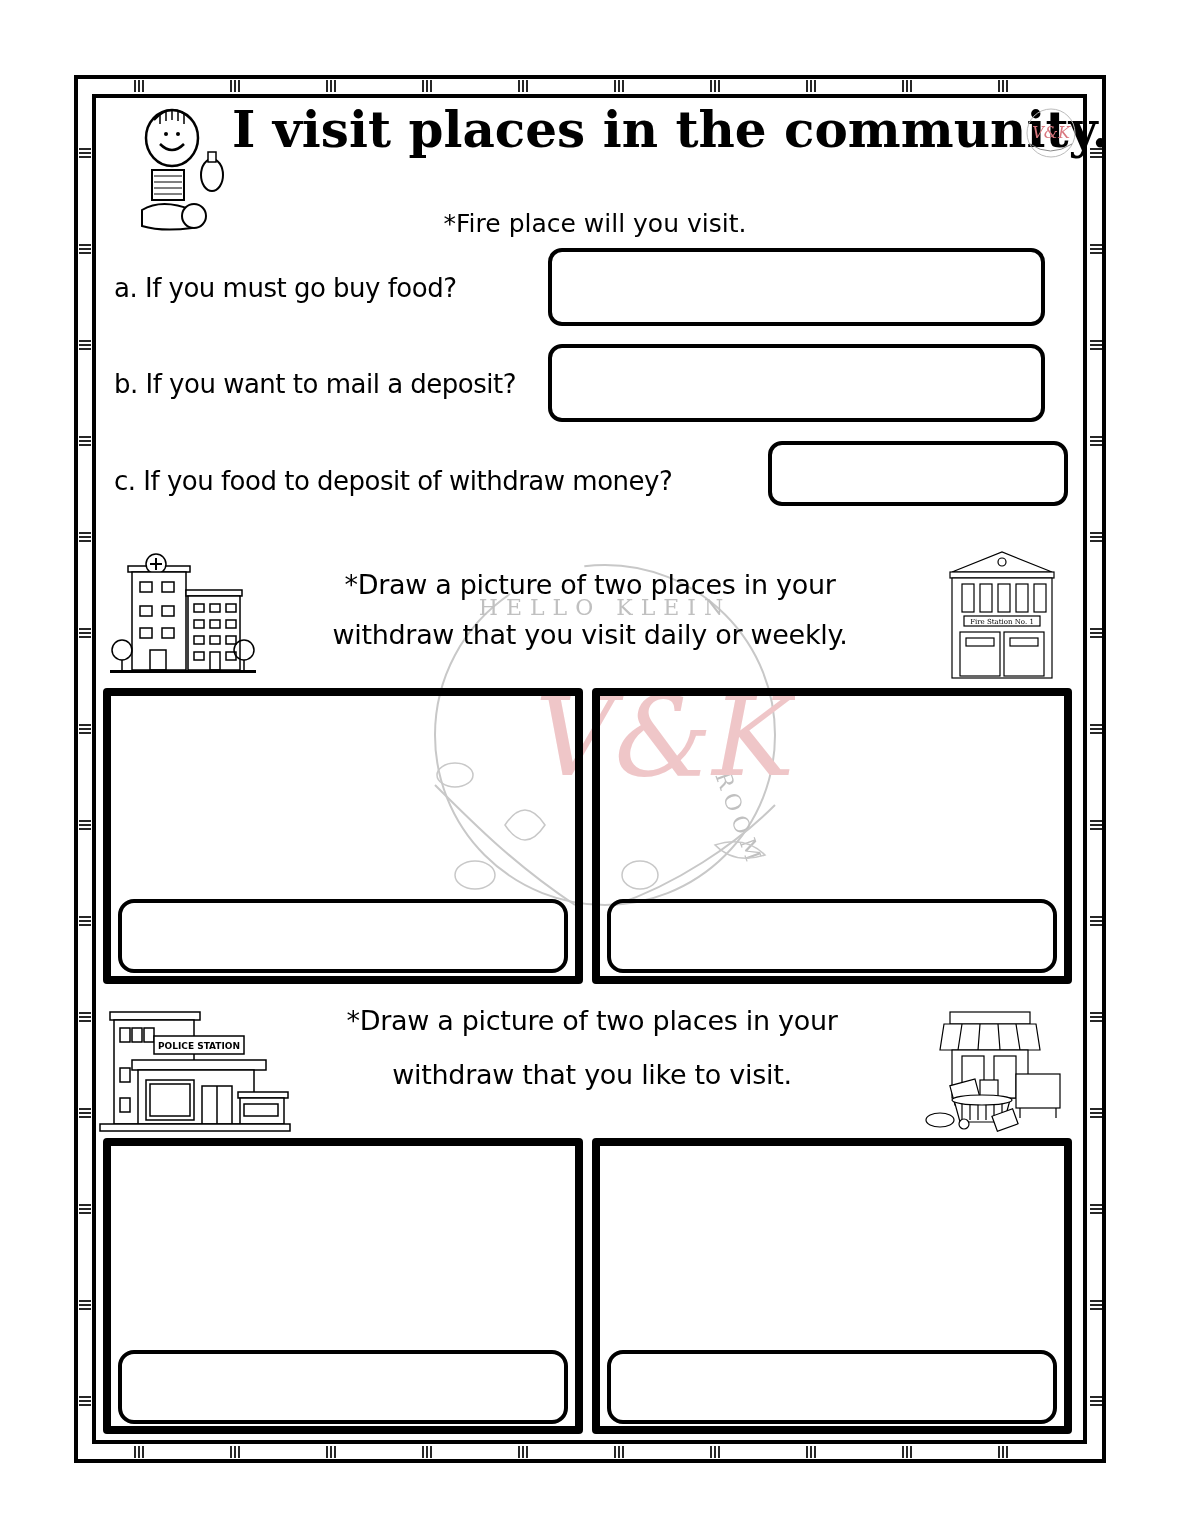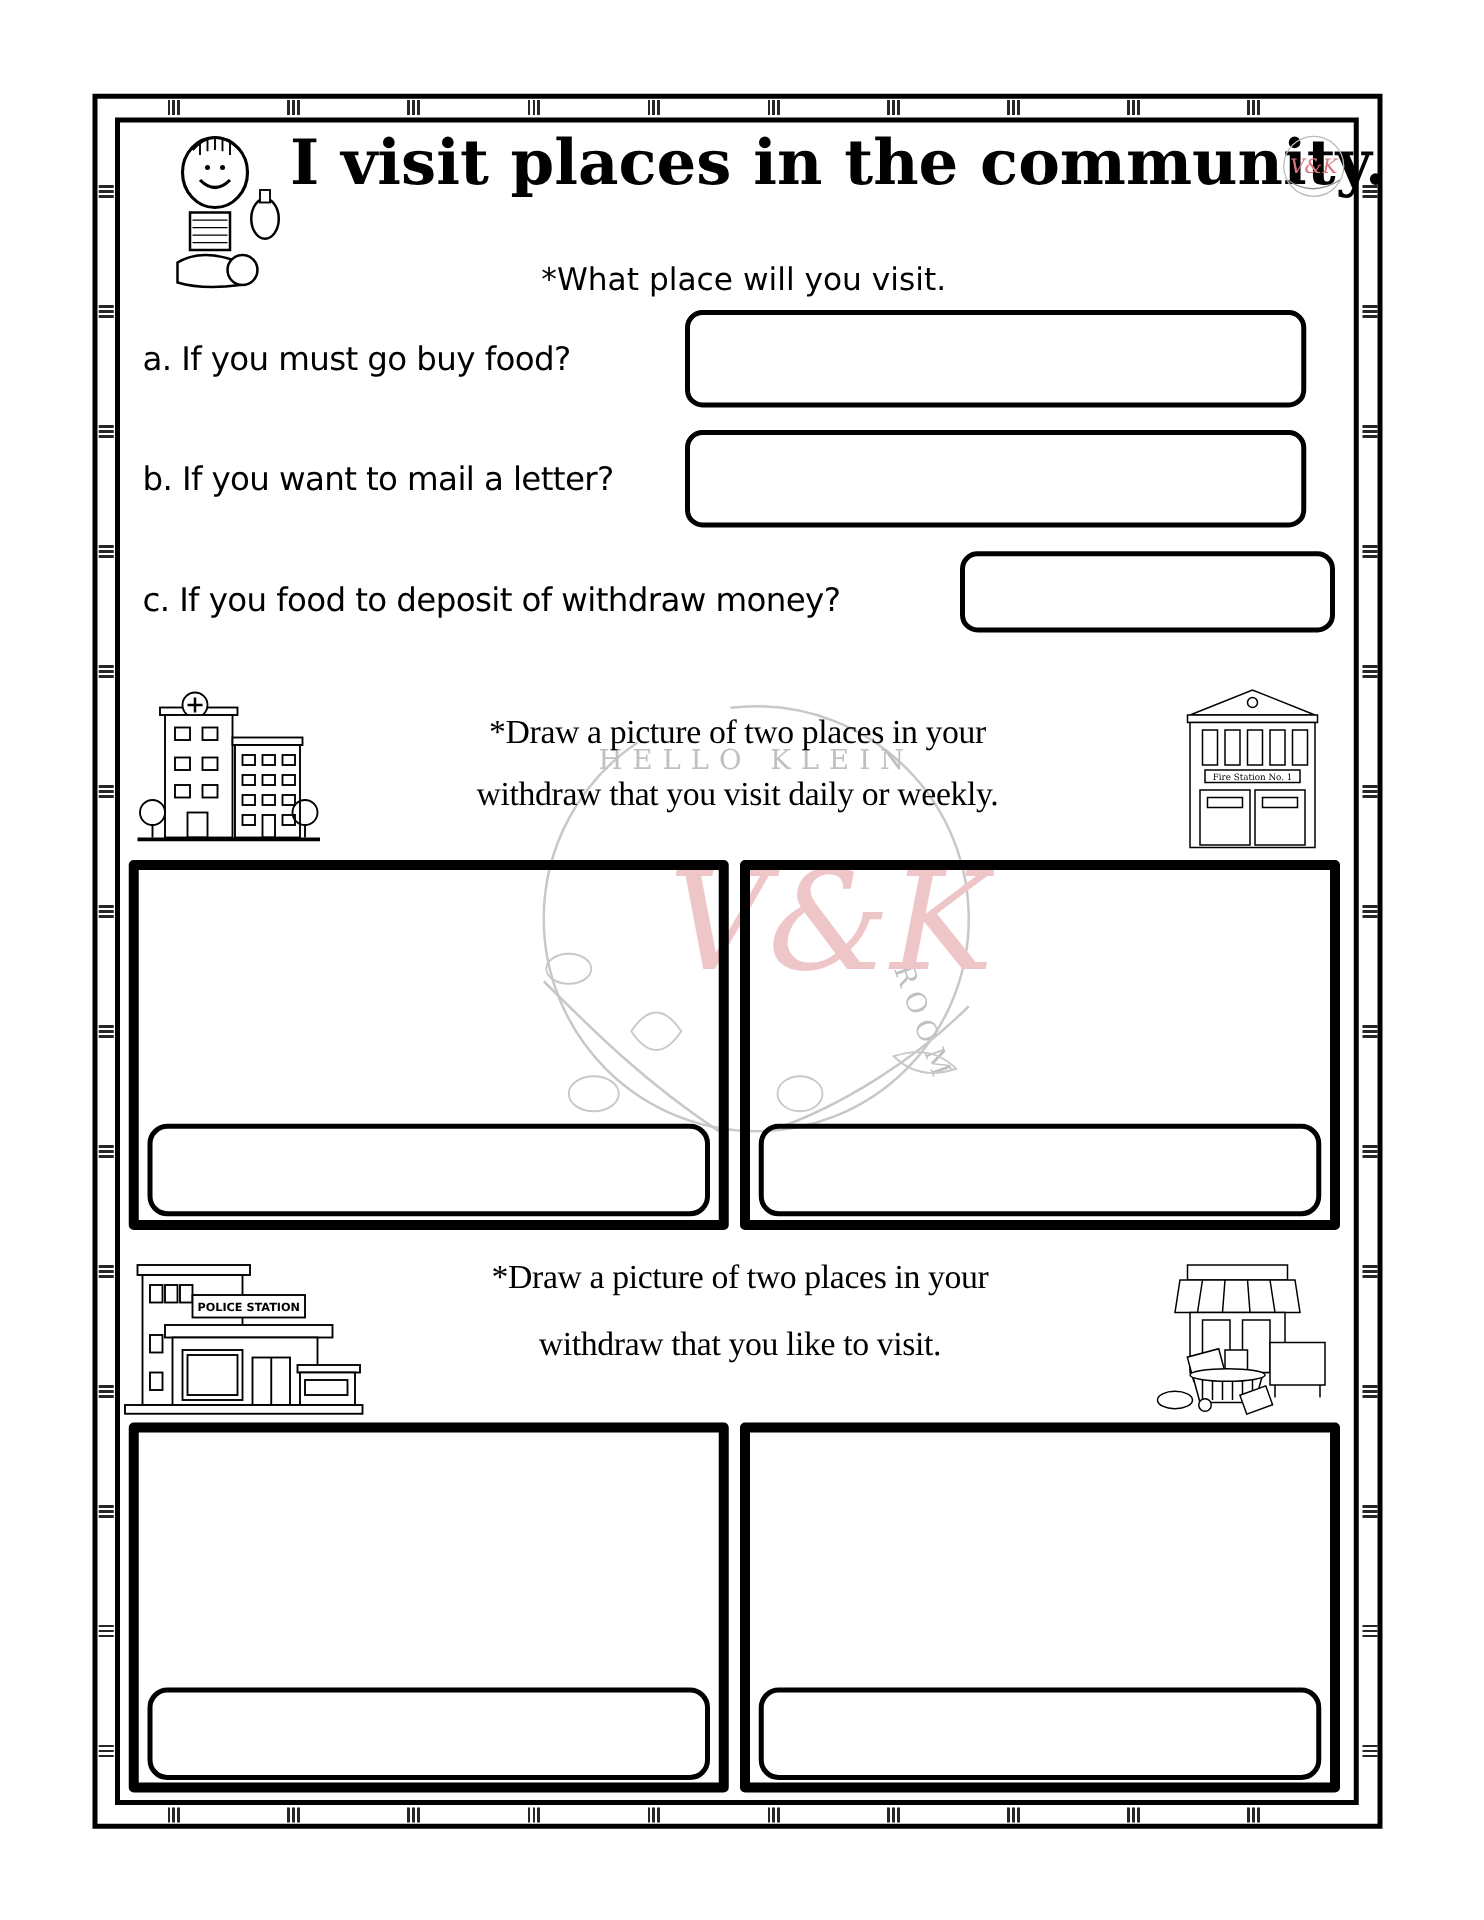--- a/index.html
+++ b/index.html
@@ -11,21 +11,21 @@
     .frame-inner { left: 92px; top: 94px; width: 995px; height: 1350px; border: 4px solid #000; box-sizing: border-box; }
     .frame-strip { background: repeating-linear-gradient(90deg, transparent 0 34px, #000 34px 36px, transparent 36px 38px, #000 38px 40px, transparent 40px 42px, #000 42px 44px, transparent 44px 96px); opacity: 0.85; }
     .frame-strip-v { background: repeating-linear-gradient(0deg, transparent 0 34px, #000 34px 36px, transparent 36px 38px, #000 38px 40px, transparent 40px 42px, #000 42px 44px, transparent 44px 96px); opacity: 0.85; }
 
     .title { left: 232px; top: 92px; width: 760px; font-family: "DejaVu Serif", serif; font-weight: bold; font-size: 50px; letter-spacing: 0px; white-space: nowrap; line-height: 76px; }
     .subtitle { left: 300px; top: 204px; width: 590px; text-align: center; font-size: 25px; line-height: 40px; }
 
     .q-label { font-size: 26px; line-height: 40px; white-space: nowrap; letter-spacing: -0.5px; }
     .answer-box { border: 4px solid #000; border-radius: 14px; box-sizing: border-box; background: #fff; }
 
-    .section-heading { text-align: center; font-size: 27px; line-height: 50px; letter-spacing: -0.3px; font-family: Liberation Serif, serif; }
+    .section-heading { text-align: center; font-size: 27px; line-height: 50px; letter-spacing: -0.3px; }
 
     .draw-box { border: 8px solid #000; border-radius: 4px; box-sizing: border-box; background: transparent; }
     .label-box { border: 4px solid #000; border-radius: 16px; box-sizing: border-box; background: transparent; }
 
     .watermark { left: 415px; top: 545px; width: 380px; height: 380px; pointer-events: none; }
     .logo { left: 1022px; top: 104px; width: 58px; height: 58px; }
   </style>
 </head>
 <body>
 
@@ -66,26 +66,26 @@
 </svg>
 
 <div class="abs title">I visit places in the community.</div>
 
 <svg class="abs logo" viewBox="0 0 58 58">
   <circle cx="29" cy="29" r="24" fill="none" stroke="#bbb" stroke-width="1"></circle>
   <text x="29" y="34" text-anchor="middle" font-family="DejaVu Serif, serif" font-style="italic" font-size="16" fill="#d9777f">V&amp;K</text>
   <path d="M8 40 q20 14 42 0" fill="none" stroke="#888" stroke-width="1"></path>
 </svg>
 
-<div class="abs subtitle">*What place will you visit.</div>
+<div class="abs subtitle">*Fire place will you visit.</div>
 
 <div class="abs q-label" style="left:114px;top:268px;">a. If you must go buy food?</div>
 <div class="abs answer-box" style="left:548px;top:248px;width:497px;height:78px;"></div>
 
-<div class="abs q-label" style="left:114px;top:364px;">b. If you want to mail a letter?</div>
+<div class="abs q-label" style="left:114px;top:364px;">b. If you want to mail a deposit?</div>
 <div class="abs answer-box" style="left:548px;top:344px;width:497px;height:78px;"></div>
 
 <div class="abs q-label" style="left:114px;top:461px;">c. If you food to deposit of withdraw money?</div>
 <div class="abs answer-box" style="left:768px;top:441px;width:300px;height:65px;"></div>
 
 <svg class="abs" style="left:106px;top:552px;width:156px;height:122px;" viewBox="0 0 156 122">
   <rect x="22" y="14" width="62" height="6" fill="#fff" stroke="#000" stroke-width="1.5"></rect>
   <circle cx="50" cy="12" r="10" fill="#fff" stroke="#000" stroke-width="1.5"></circle>
   <path d="M50 6 v12 M44 12 h12" stroke="#000" stroke-width="2"></path>
   <rect x="26" y="20" width="54" height="98" fill="#fff" stroke="#000" stroke-width="1.5"></rect>

